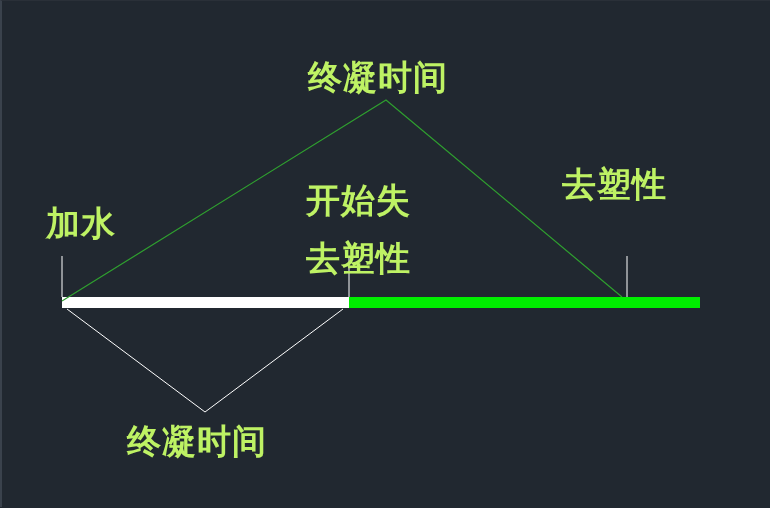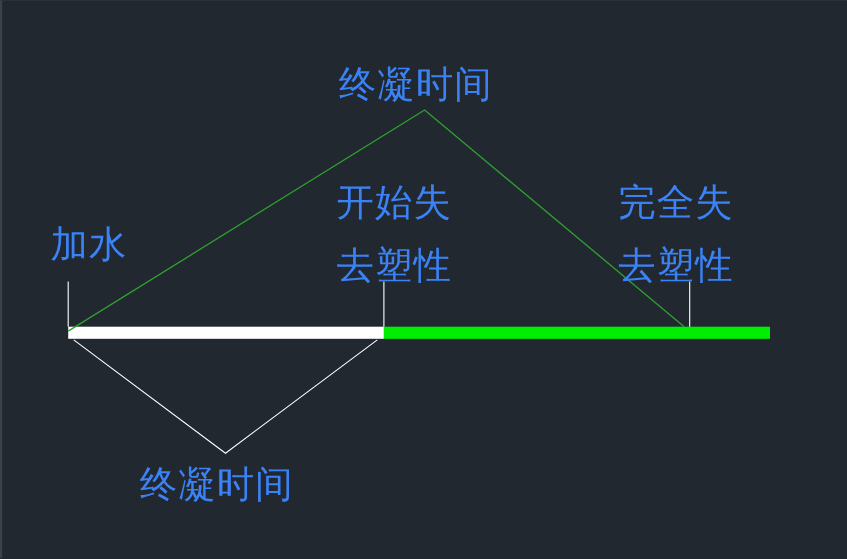--- a/index.html
+++ b/index.html
@@ -1,19 +1,19 @@
 <!DOCTYPE html>
 <html><head>
 <meta charset="utf-8">
 <style>
   html, body { margin: 0; padding: 0; }
   body { width: 770px; height: 508px; background: #212830; overflow: hidden; position: relative; font-family: "DejaVu Sans", sans-serif; }
   .frame { position: absolute; left: 0; top: 0; width: 768px; height: 506px; border-left: 2px solid #3a424c; border-top: 1px solid #2a3038; }
   svg.diagram { position: absolute; left: 0; top: 0; }
-  .label { position: absolute; color: #3b82f6; font-family: "DejaVu Serif", "Liberation Serif", serif; font-size: 34px; line-height: 44px; white-space: nowrap; letter-spacing: 1px; }
+  .label { position: absolute; color: #bef264; font-family: "DejaVu Serif", "Liberation Serif", serif; font-size: 34px; line-height: 44px; white-space: nowrap; letter-spacing: 1px; font-weight: bold; }
   .label.two-line { line-height: 58px; }
 </style>
 </head>
 <body>
 
 <div class="frame"></div>
 
 <svg class="diagram" width="770" height="508" viewBox="0 0 770 508">
 
   <rect x="62" y="297" width="287" height="11" fill="#ffffff"></rect>
@@ -25,23 +25,22 @@
 
   <polyline points="62,301 386,100 622,297" fill="none" stroke="#2fa02f" stroke-width="1.2"></polyline>
 
   <polyline points="67,309 205,412 343,309" fill="none" stroke="#ffffff" stroke-width="1"></polyline>
 </svg>
 
 <div class="label" style="left:308px; top:55px;">终凝时间</div>
 
 <div class="label" style="left:46px; top:201px;">加水</div>
 
-<div class="label two-line" style="left:306px; top:155px;text-align:center;">
+<div class="label two-line" style="left:306px; top:171px;text-align:center;">
   <div>开始失</div>
   <div>去塑性</div>
 </div>
 
 <div class="label two-line" style="left:562px; top:155px;">
-  <div>完全失</div>
   <div>去塑性</div>
 </div>
 
 <div class="label" style="left:127px; top:419px;">终凝时间</div>
 
 </body></html>

